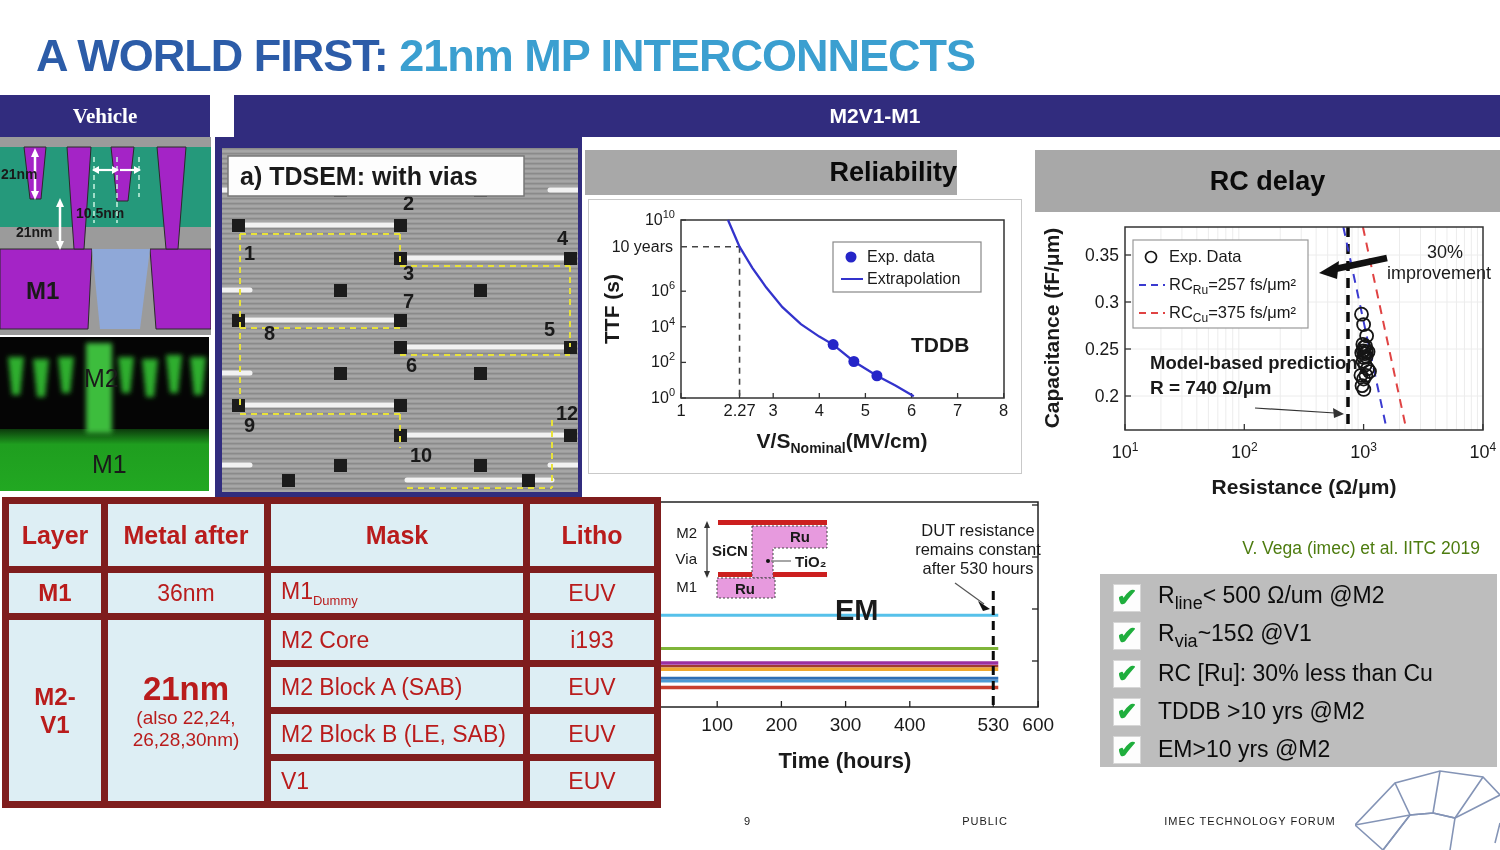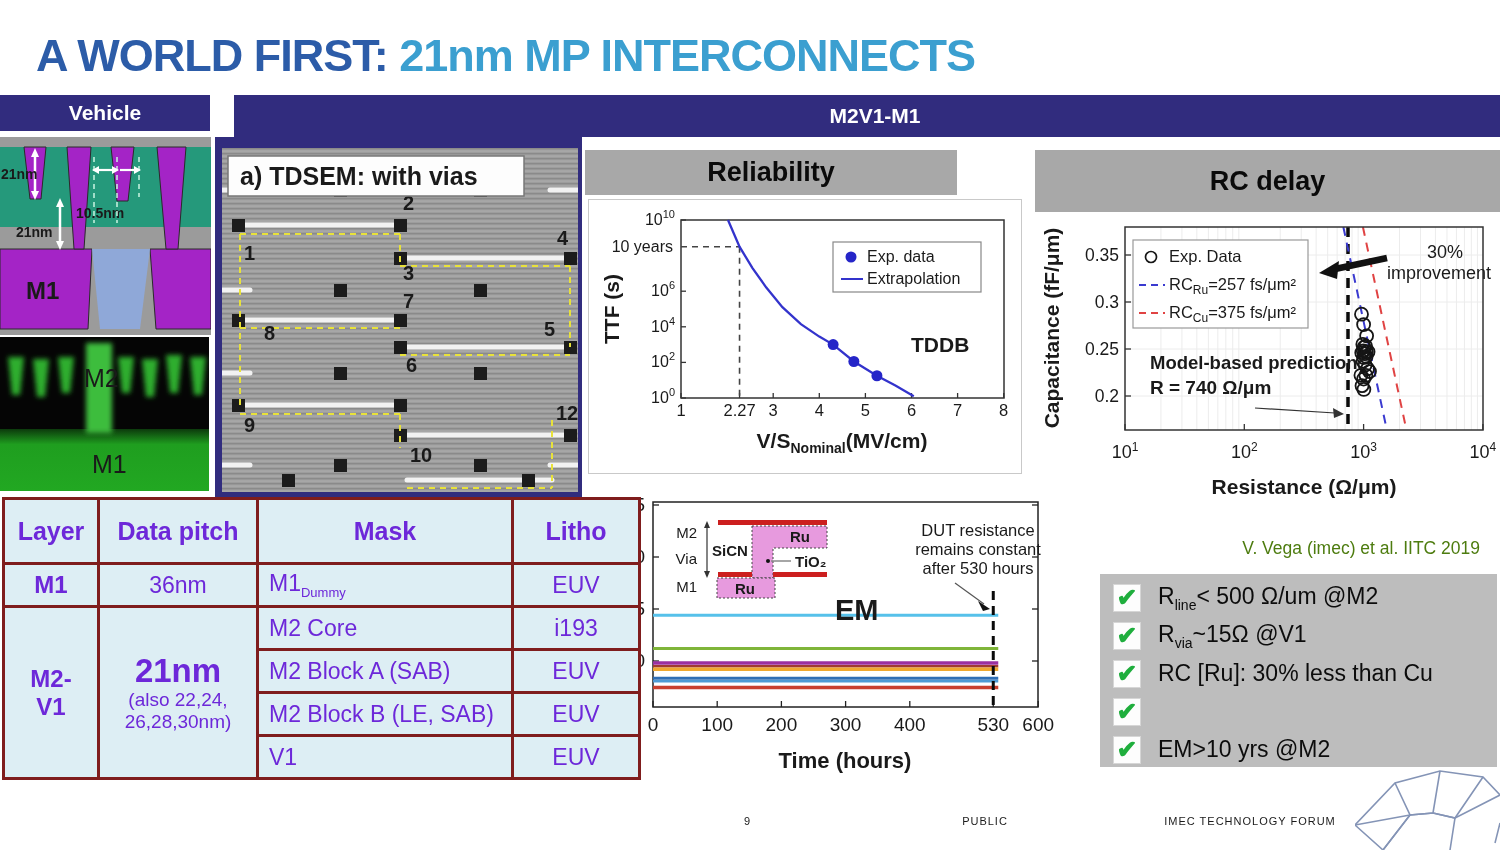--- a/index.html
+++ b/index.html
@@ -5,58 +5,58 @@
   html,body{margin:0;padding:0;background:#e9e9e9;}
   #page{position:relative;width:1500px;height:850px;background:#ffffff;overflow:hidden;
         font-family:"Liberation Sans",sans-serif;}
   .abs{position:absolute;}
   
   #title{left:36px;top:30px;font-size:45px;font-weight:700;letter-spacing:-1px;white-space:nowrap;}
   #title .t1{color:#2c5ca8;} #title .t2{color:#3b9fd0;}
   
   .banner{background:#312c7e;color:#ffffff;font-weight:700;font-size:21px;
           display:flex;align-items:center;justify-content:center;}
-  #banner-left{left:0;top:95px;width:210px;height:36px;}
+  #banner-left{left:0;top:95px;width:210px;height:42px;font-family:Liberation Serif, serif;}
   #banner-right{left:218px;top:95px;width:1282px;height:42px;margin-left:16px;}
   
   .panel-head{background:#a8a8a8;color:#0a0a0a;font-weight:700;font-size:27px;
               display:flex;align-items:center;justify-content:center;}
-  #rel-head{left:585px;top:150px;width:372px;height:45px;}
+  #rel-head{left:585px;top:150px;width:372px;height:45px;justify-content:flex-end;}
   #rc-head{left:1035px;top:150px;width:465px;height:62px;}
   
   #rel-chart{left:588px;top:199px;width:432px;height:273px;background:#fff;border:1.5px solid #c9c9c9;}
   #rc-chart{left:1035px;top:200px;width:465px;height:305px;}
   #em-chart{left:585px;top:488px;width:470px;height:300px;}
   
   #schematic{left:0;top:137px;width:211px;height:198px;}
   #greensem{left:0;top:337px;width:209px;height:154px;}
   #tdsem-frame{left:215px;top:137px;width:367px;height:363px;background:#312c7e;}
   #tdsem{left:222px;top:148px;width:356px;height:344px;}
   
   #spec-table{left:2px;top:497px;width:576px;border-collapse:collapse;table-layout:fixed;
               background:#ddeef4;border:2px solid #4a4a4a;}
-  #spec-table td,#spec-table th{border:3px solid #7f1d1d;color:#6d28d9;padding:1px 6px;vertical-align:middle;}
+  #spec-table td,#spec-table th{border:7px solid #7f1d1d;color:#b91c1c;padding:1px 6px;vertical-align:middle;}
   #spec-table th{font-size:25px;font-weight:700;text-align:center;height:60px;}
   #spec-table td{font-size:23px;}
   #spec-table td.layer{font-weight:700;font-size:24px;text-align:center;}
   #spec-table td.pitch-sm{font-size:23px;text-align:center;}
   #spec-table td.pitch-big{text-align:center;}
   #spec-table td.pitch-big .big{font-size:33px;font-weight:700;display:block;line-height:36px;}
   #spec-table td.pitch-big .note{font-size:19px;display:block;line-height:22px;}
   #spec-table td.mask{text-align:left;padding-left:10px;height:38px;}
   #spec-table td.litho{text-align:center;}
   #spec-table sub{font-size:13px;}
   
   #citation{left:1090px;top:538px;width:390px;text-align:right;font-size:17.5px;color:#4d7c0f;}
   #checkbox-panel{left:1100px;top:574px;width:397px;height:193px;background:#bdbdbd;}
   .chk-row{display:flex;align-items:center;gap:17px;margin:9px 0 0 13px;height:29px;}
   .chk-icon{width:28px;height:28px;background:#fdfdfd;color:#1fae3d;font-size:25px;font-weight:700;
             display:flex;align-items:center;justify-content:center;box-shadow:0 0 0 1px #d6d6d6 inset;}
   .chk-text{font-size:23px;color:#0c0c0c;white-space:nowrap;}
-  .chk-text sub{font-size:14px;}
+  .chk-text sub{font-size:18px;}
   
   .foot{font-size:11px;color:#1a1a1a;letter-spacing:1px;}
   #foot-page{left:744px;top:815px;}
   #foot-public{left:935px;top:815px;width:100px;text-align:center;}
   #foot-forum{left:1135px;top:815px;width:230px;text-align:center;}
   #logo{left:1355px;top:763px;width:145px;height:87px;}
   
   svg text{font-family:"Liberation Sans",sans-serif;fill:#1a1a1a;}
   .axlabel{font-weight:700;}
 </style>
@@ -419,21 +419,21 @@
       <circle cx="183" cy="73" r="2" fill="#111111"></circle>
       <line x1="186" y1="73" x2="206" y2="73" stroke="#888888" stroke-width="1.5"></line>
       <text x="210" y="79" font-size="15" font-weight="700">TiO₂</text>
     </g>
   </svg>
 
   <table id="spec-table" class="abs">
     <thead>
         <tr id="spec-thead-row">
           <th style="width: 80px;">Layer</th>
-          <th style="width: 144px;">Data pitch</th>
+          <th style="width: 144px;">Metal after</th>
           <th style="width: 240px;">Mask</th>
           <th style="width: 112px;">Litho</th>
         </tr>
       </thead>
     <tbody id="spec-tbody">
         <tr>
           <td class="layer">M1</td>
           <td class="pitch-sm">36nm</td>
           <td class="mask">M1<sub>Dummy</sub></td>
           <td class="litho">EUV</td>
@@ -472,20 +472,21 @@
       <div class="chk-row">
         <div class="chk-icon" style="color: rgb(31, 174, 61);">✔</div>
         <div class="chk-text">R<sub>via</sub>~15Ω @V1</div>
       </div>
       <div class="chk-row">
         <div class="chk-icon" style="color: rgb(31, 174, 61);">✔</div>
         <div class="chk-text">RC [Ru]: 30% less than Cu</div>
       </div>
       <div class="chk-row">
         <div class="chk-icon" style="color: rgb(31, 174, 61);">✔</div>
+        <div class="chk-text">TDDB &gt;10 yrs @M2</div>
       </div>
       <div class="chk-row">
         <div class="chk-icon" style="color: rgb(31, 174, 61);">✔</div>
         <div class="chk-text">EM&gt;10 yrs @M2</div>
       </div>
     </div>
 
   <div class="abs foot" id="foot-page">9</div>
   <div class="abs foot" id="foot-public">PUBLIC</div>
   <div class="abs foot" id="foot-forum">IMEC TECHNOLOGY FORUM</div>

